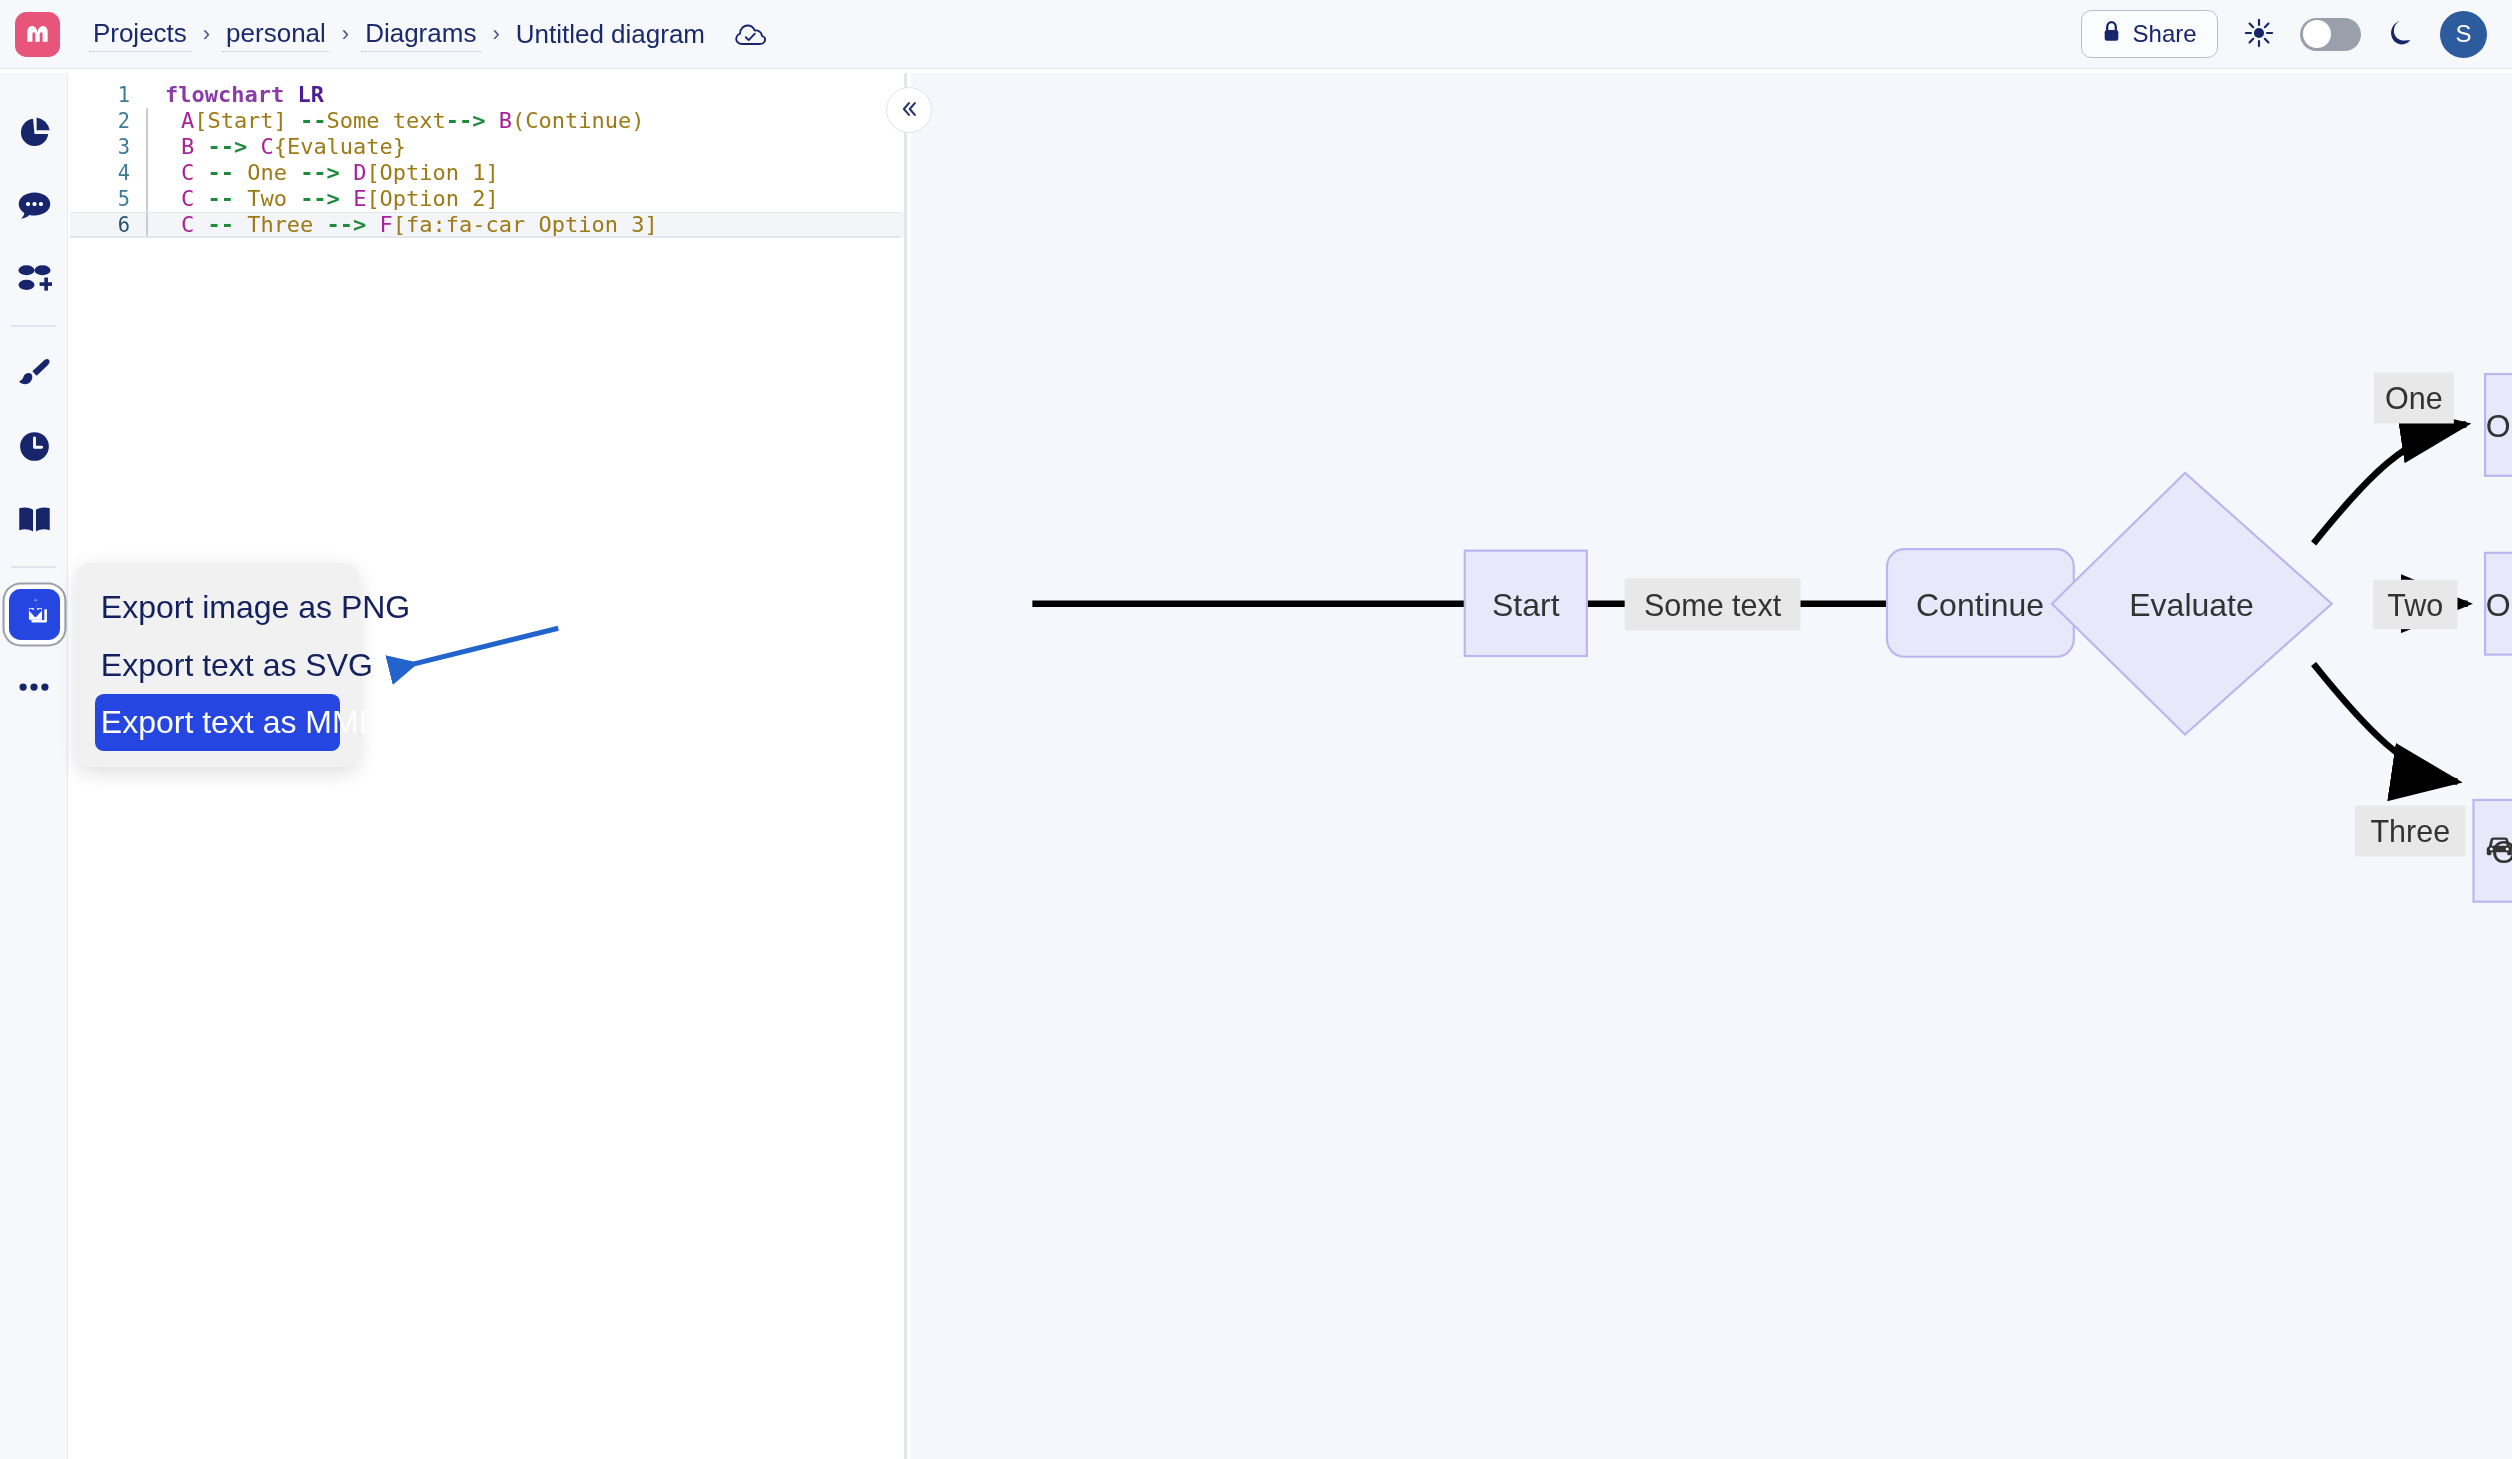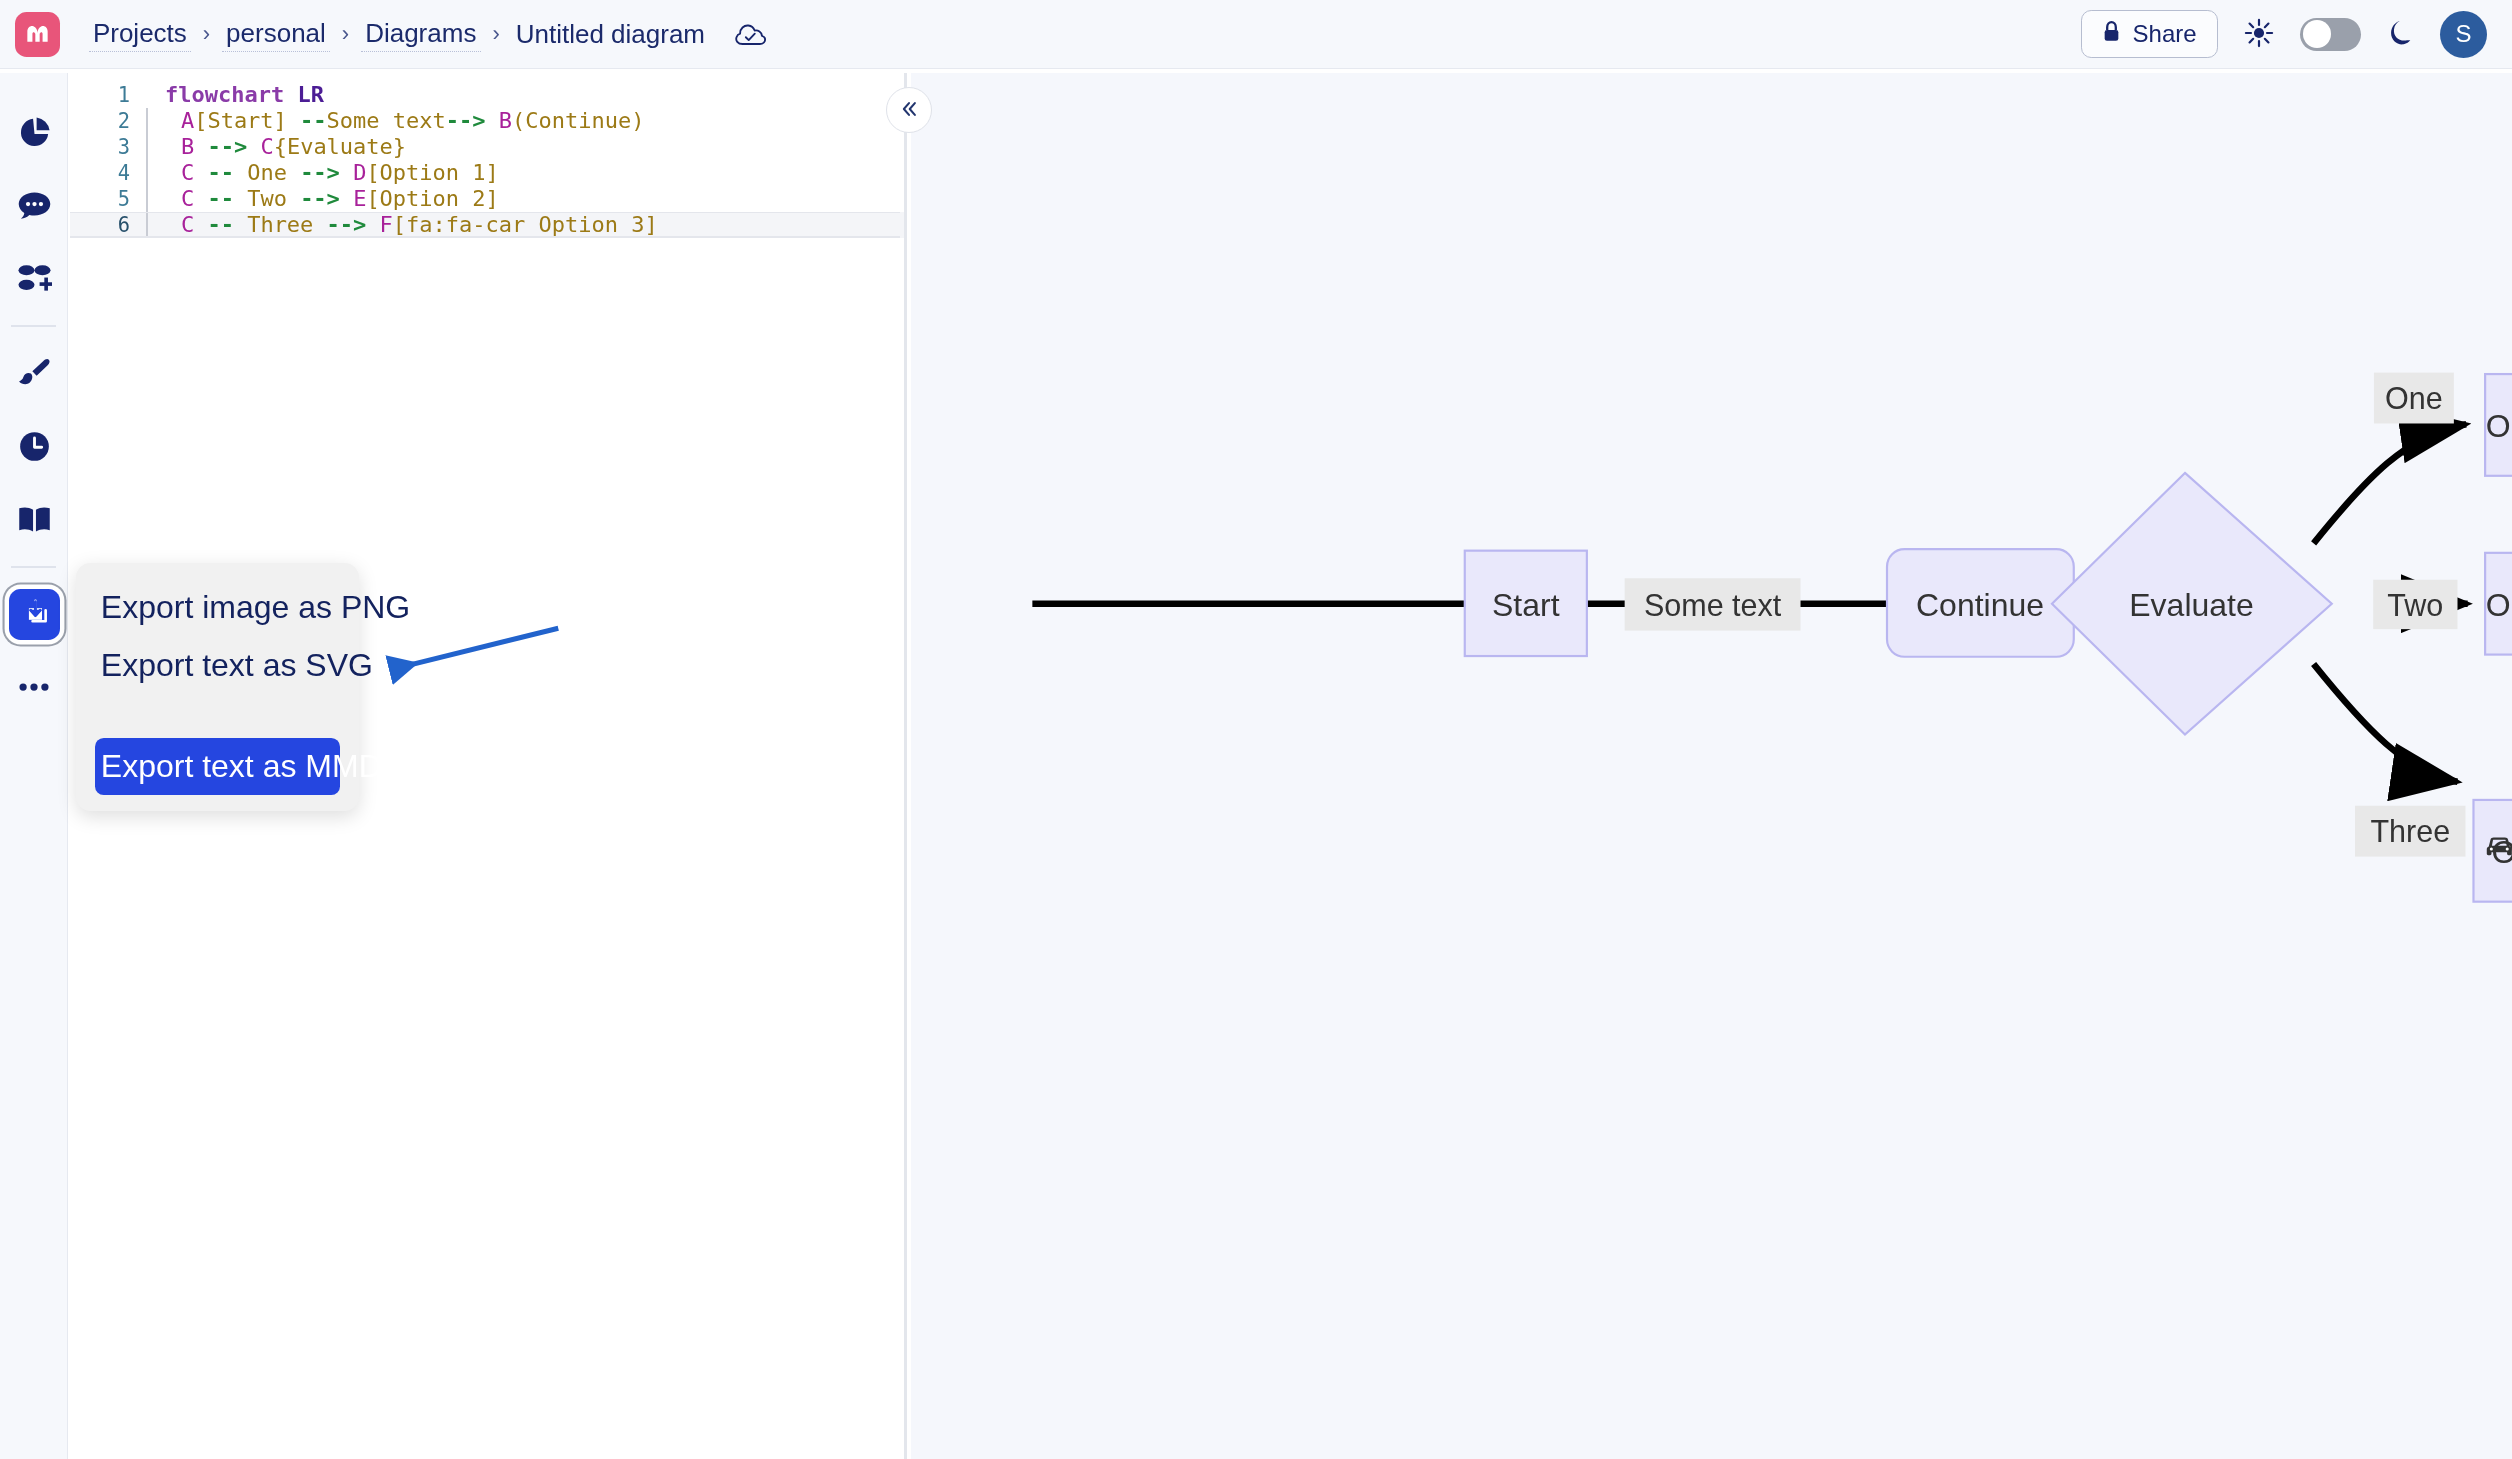--- a/index.html
+++ b/index.html
@@ -446,21 +446,21 @@
   <span>
     <svg width="22" height="22" viewBox="0 0 30 30">
       <path d="M15 7 L8 15 L15 23 M23 7 L16 15 L23 23" fill="none" stroke="#22356e" stroke-width="2.8" stroke-linecap="round" stroke-linejoin="round"></path>
     </svg>
   </span>
 </div>
 
 <div id="export-menu">
   <div class="menu-item">Export image as PNG</div>
   <div class="menu-item">Export text as SVG</div>
-  <div class="menu-item selected" style="background: rgb(37, 70, 224); margin-top: 44px;">Export text as MMD</div>
+  <div class="menu-item selected" style="background: rgb(37, 70, 224);">Export text as MMD</div>
 </div>
 
 <div id="annotation-arrow">
   <svg width="189" height="80" viewBox="0 0 260 110">
     <defs>
       <marker id="annoHead" markerWidth="6" markerHeight="6" refX="5" refY="3" orient="auto">
         <path d="M6,0 L6,6 L0,3 Z" fill="#2263cc"></path>
       </marker>
     </defs>
     <line x1="248" y1="14" x2="22" y2="70" stroke="#2263cc" stroke-width="7" marker-end="url(#annoHead)"></line>

